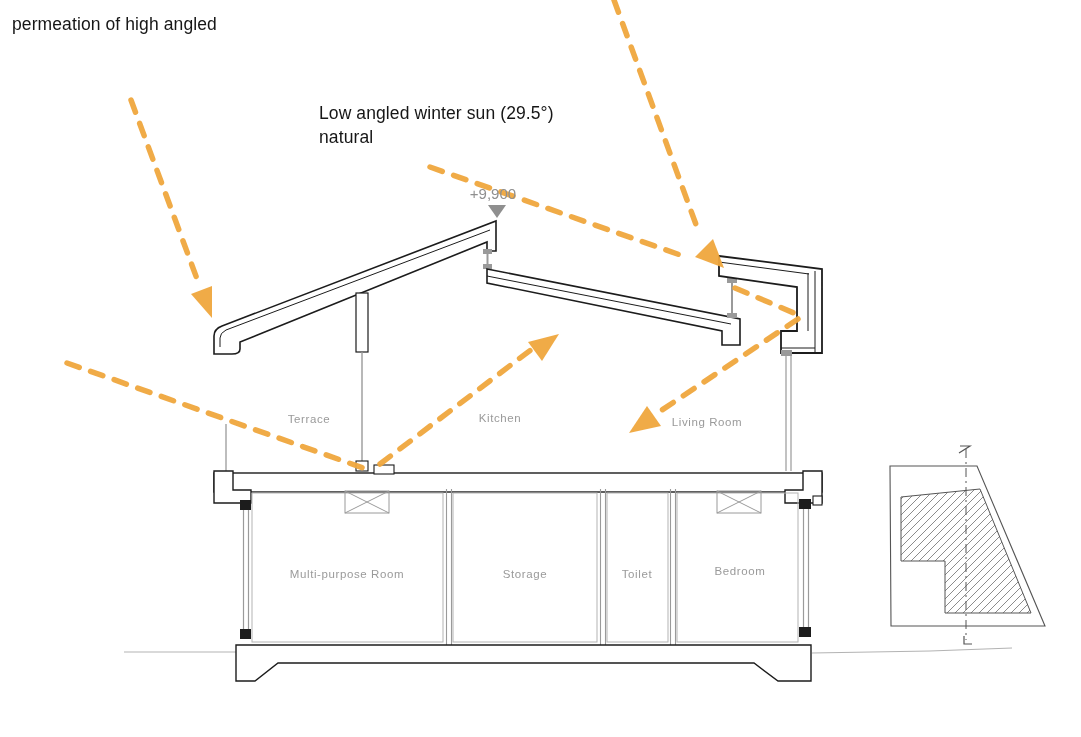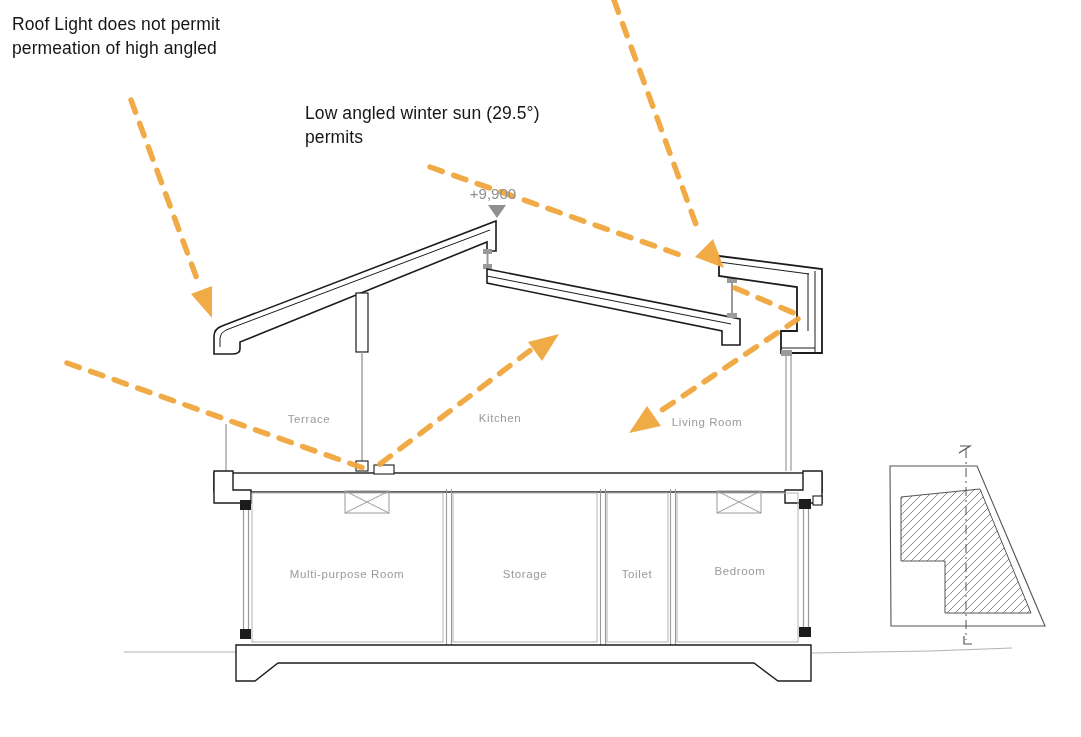--- a/index.html
+++ b/index.html
@@ -165,22 +165,21 @@
   <text class="room-label" x="500" y="422" text-anchor="middle">Kitchen</text>
   <text class="room-label" x="707" y="426" text-anchor="middle">Living Room</text>
 
   <text class="room-label" x="347" y="578" text-anchor="middle">Multi-purpose Room</text>
   <text class="room-label" x="525" y="578" text-anchor="middle">Storage</text>
   <text class="room-label" x="637" y="578" text-anchor="middle">Toilet</text>
   <text class="room-label" x="740" y="575" text-anchor="middle">Bedroom</text>
 </svg>
 
 <div class="note" style="left:12px;top:12px;">
-  <div>Roof Light does not permit</div>
   <div>permeation of high angled</div>
 </div>
 
-<div class="note" style="left:305px;top:101px;">
+<div class="note" style="left:319px;top:101px;">
   <div>Low angled winter sun (29.5°)</div>
-  <div>permits</div>
+  <div>natural</div>
 </div>
 
 </div>
 
 </body></html>

